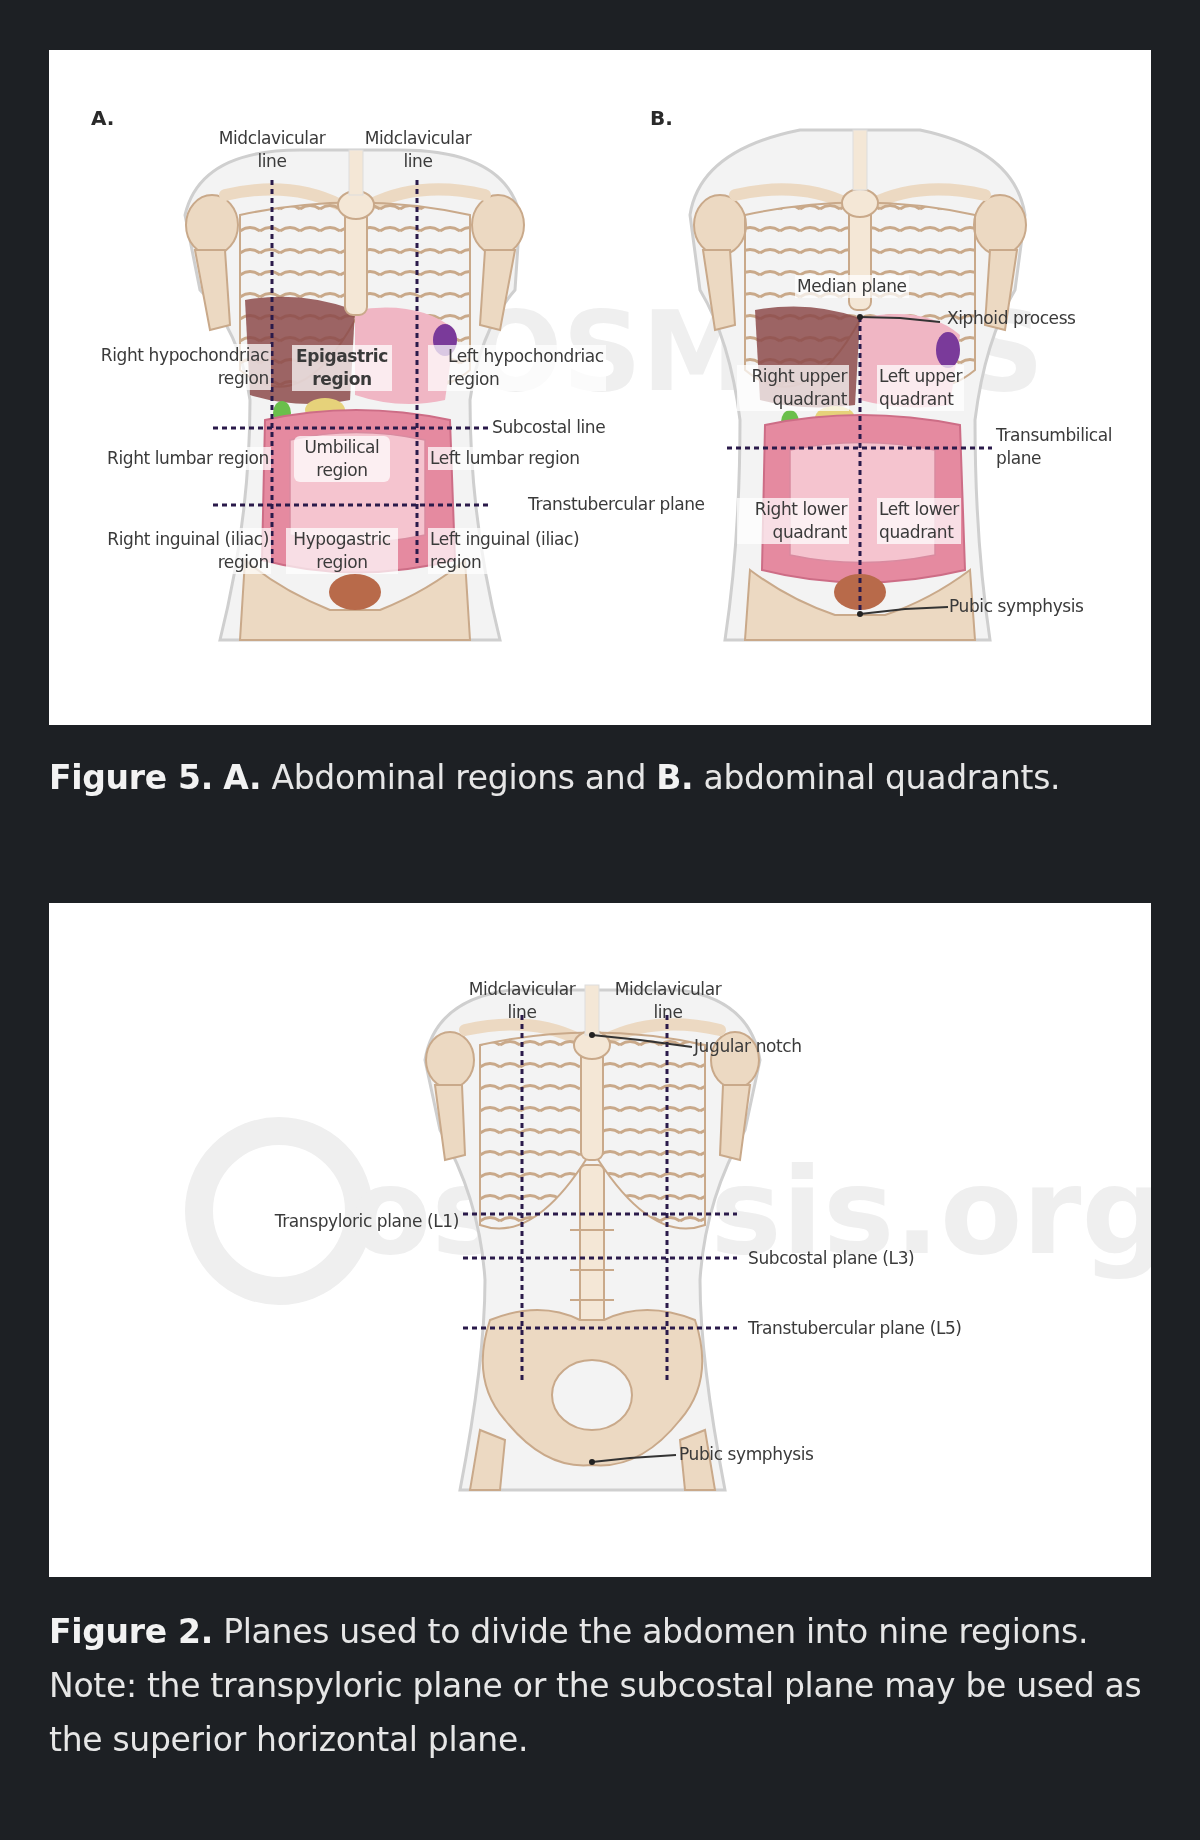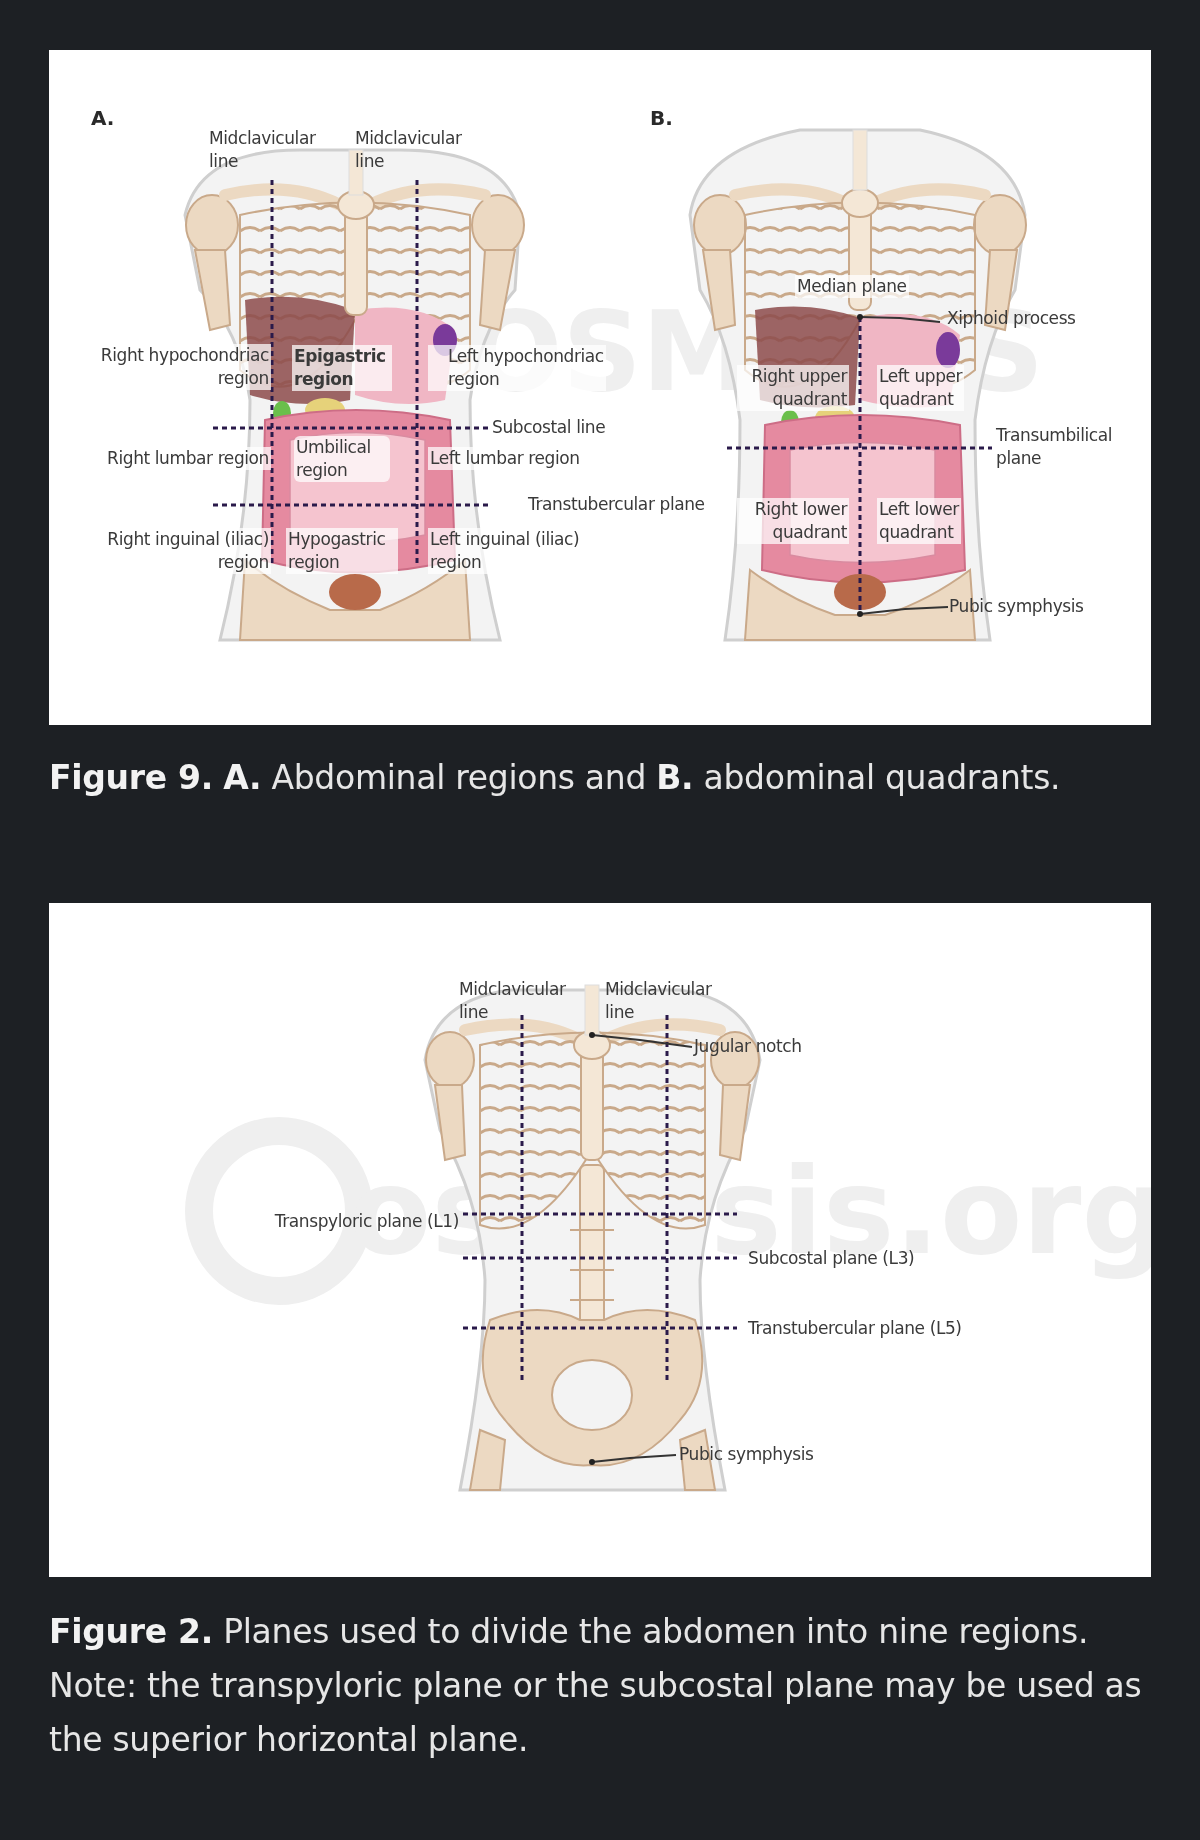--- a/index.html
+++ b/index.html
@@ -22,21 +22,21 @@
     position: absolute;
     font-family: "DejaVu Sans", sans-serif;
     font-size: 17px;
     line-height: 23px;
     color: #3a3a3a;
     white-space: nowrap;
     letter-spacing: -0.4px;
   }
   .lbl.bg { background: rgba(255,255,255,0.72); padding: 0 2px; }
   .lbl.r { text-align: right; }
-  .lbl.c { text-align: left; }
+  .lbl.c { text-align: center; }
   .panel-letter {
     position: absolute;
     font-family: "DejaVu Sans", sans-serif;
     font-weight: bold;
     font-size: 20px;
     color: #2a2a2a;
   }
   .caption {
     position: absolute;
     left: 49px;
@@ -204,21 +204,21 @@
     <div>quadrant</div>
   </div>
   <div class="lbl bg" style="left:828px;top:448px;">
     <div>Left lower</div>
     <div>quadrant</div>
   </div>
   <div class="lbl" style="left:900px;top:545px;">Pubic symphysis</div>
 </div>
 
 <div class="caption" id="caption1">
-  <b>Figure 9.</b>
+  <b>Figure 5.</b>
   <b>A.</b>
   <span>Abdominal regions and</span>
   <b>B.</b>
   <span>abdominal quadrants.</span>
 </div>
 
 <div class="panel" id="panel2">
   <svg viewBox="0 0 1102 674">
     <defs>
       <pattern id="ribs2" width="20" height="22" patternUnits="userSpaceOnUse">

